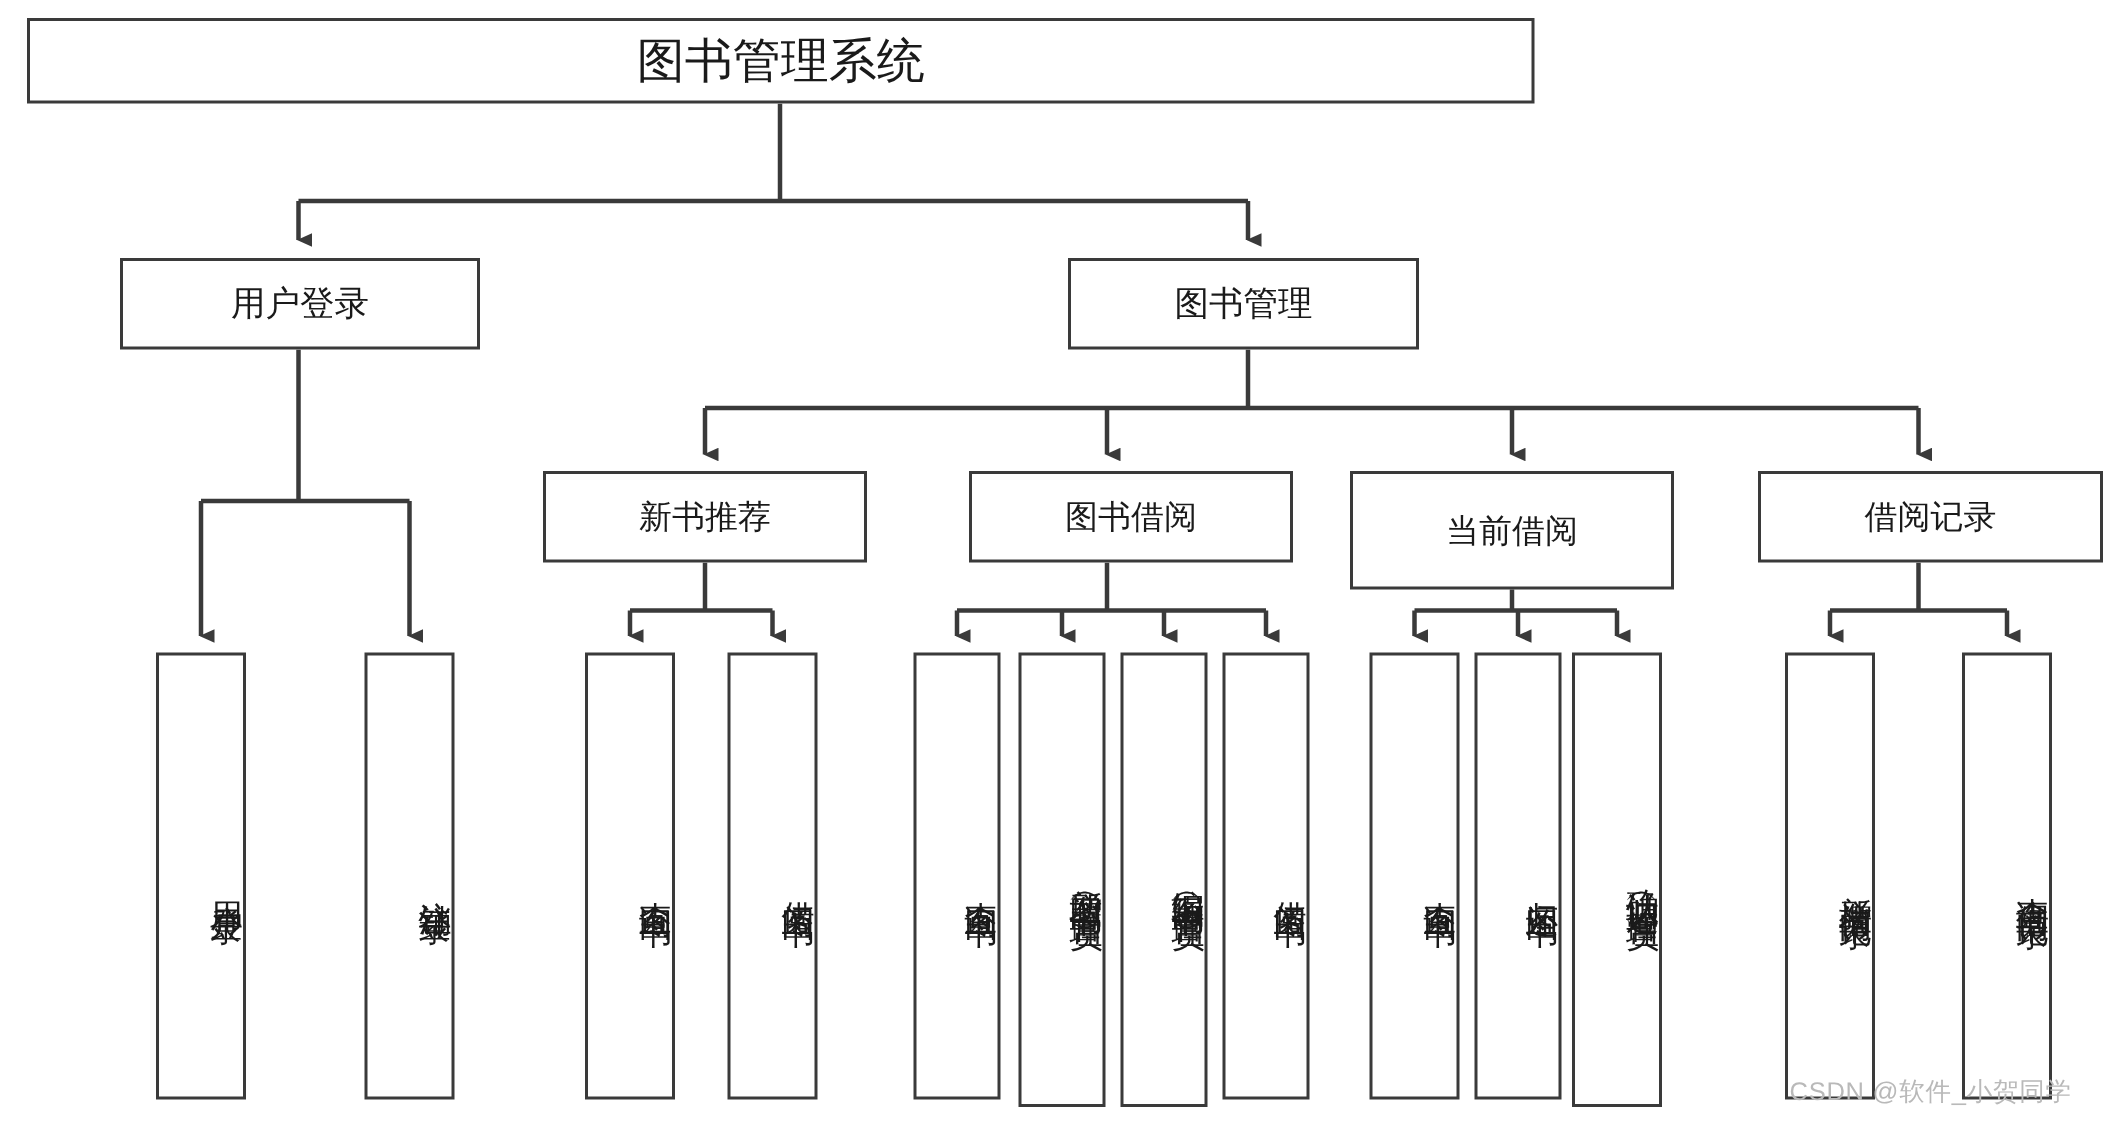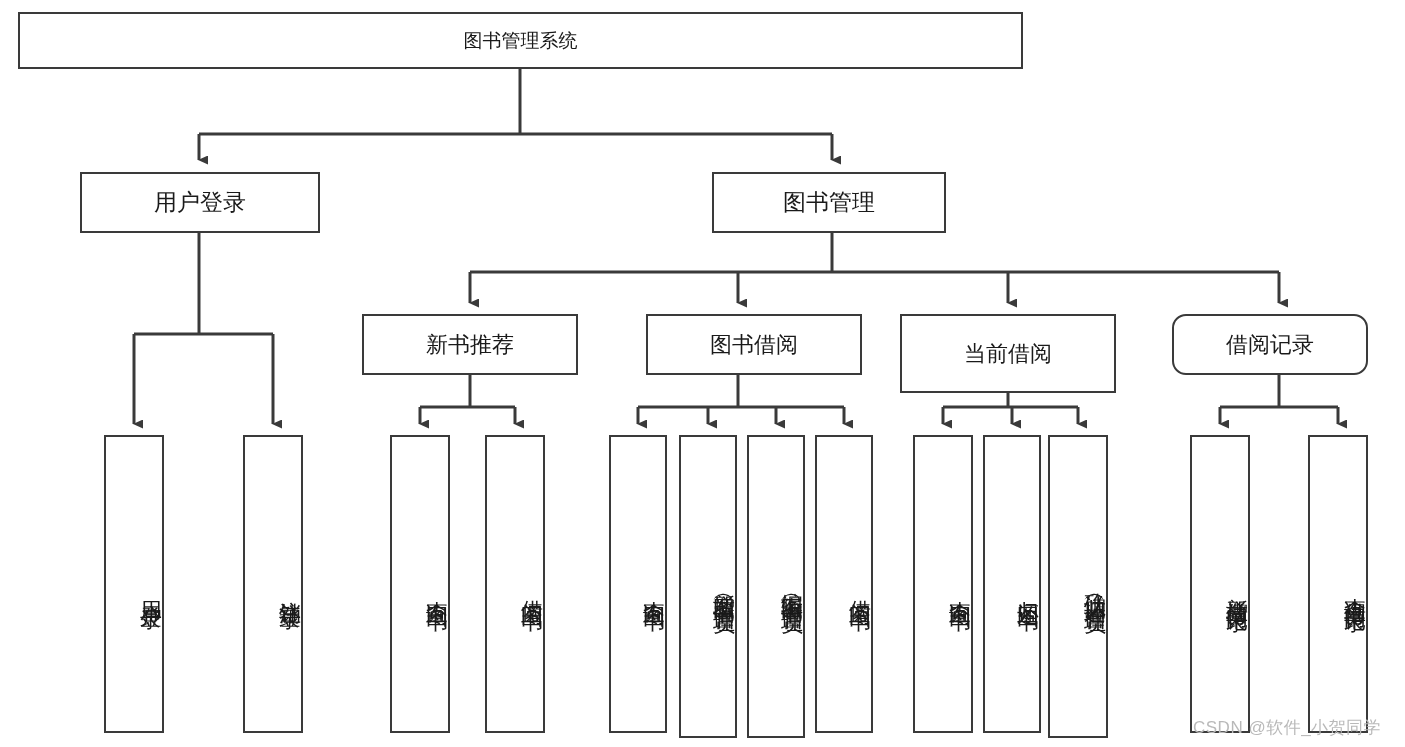--- a/index.html
+++ b/index.html
@@ -29,21 +29,21 @@
     position: absolute;
     box-sizing: border-box;
     background: #ffffff;
     border: 2px solid #3a3a3a;
     display: flex;
     align-items: center;
     justify-content: center;
     color: #1a1a1a;
   }
   .node.root {
-    font-size: 19px;
+    font-size: 32px;
   }
   .node.lvl2 {
     font-size: 23px;
   }
   .node.lvl3 {
     font-size: 22px;
   }
   .node.leaf {
     writing-mode: vertical-rl;
     text-orientation: upright;
@@ -139,21 +139,21 @@
 
   <div class="node lvl2" style="left:712px; top:172px; width:234px; height:61px;">
     <span>图书管理</span>
   </div>
   <div class="node lvl3" style="left:630px; top:314px; width:216px; height:61px;margin-left:16px;">
     <span>图书借阅</span>
   </div>
   <div class="node lvl3" style="left:900px; top:314px; width:216px; height:79px;">
     <span>当前借阅</span>
   </div>
-  <div class="node lvl3" style="left:1172px; top:314px; width:196px; height:61px;border-radius:14px;">
+  <div class="node lvl3" style="left:1172px; top:314px; width:230px; height:61px;">
     <span>借阅记录</span>
   </div>
 
   <div class="node leaf" style="left:104px; top:435px; width:60px; height:298px;">
     <span class="leaf-label">用户登录</span>
   </div>
   <div class="node leaf" style="left:243px; top:435px; width:60px; height:298px;">
     <span class="leaf-label">注销登录</span>
   </div>
 

